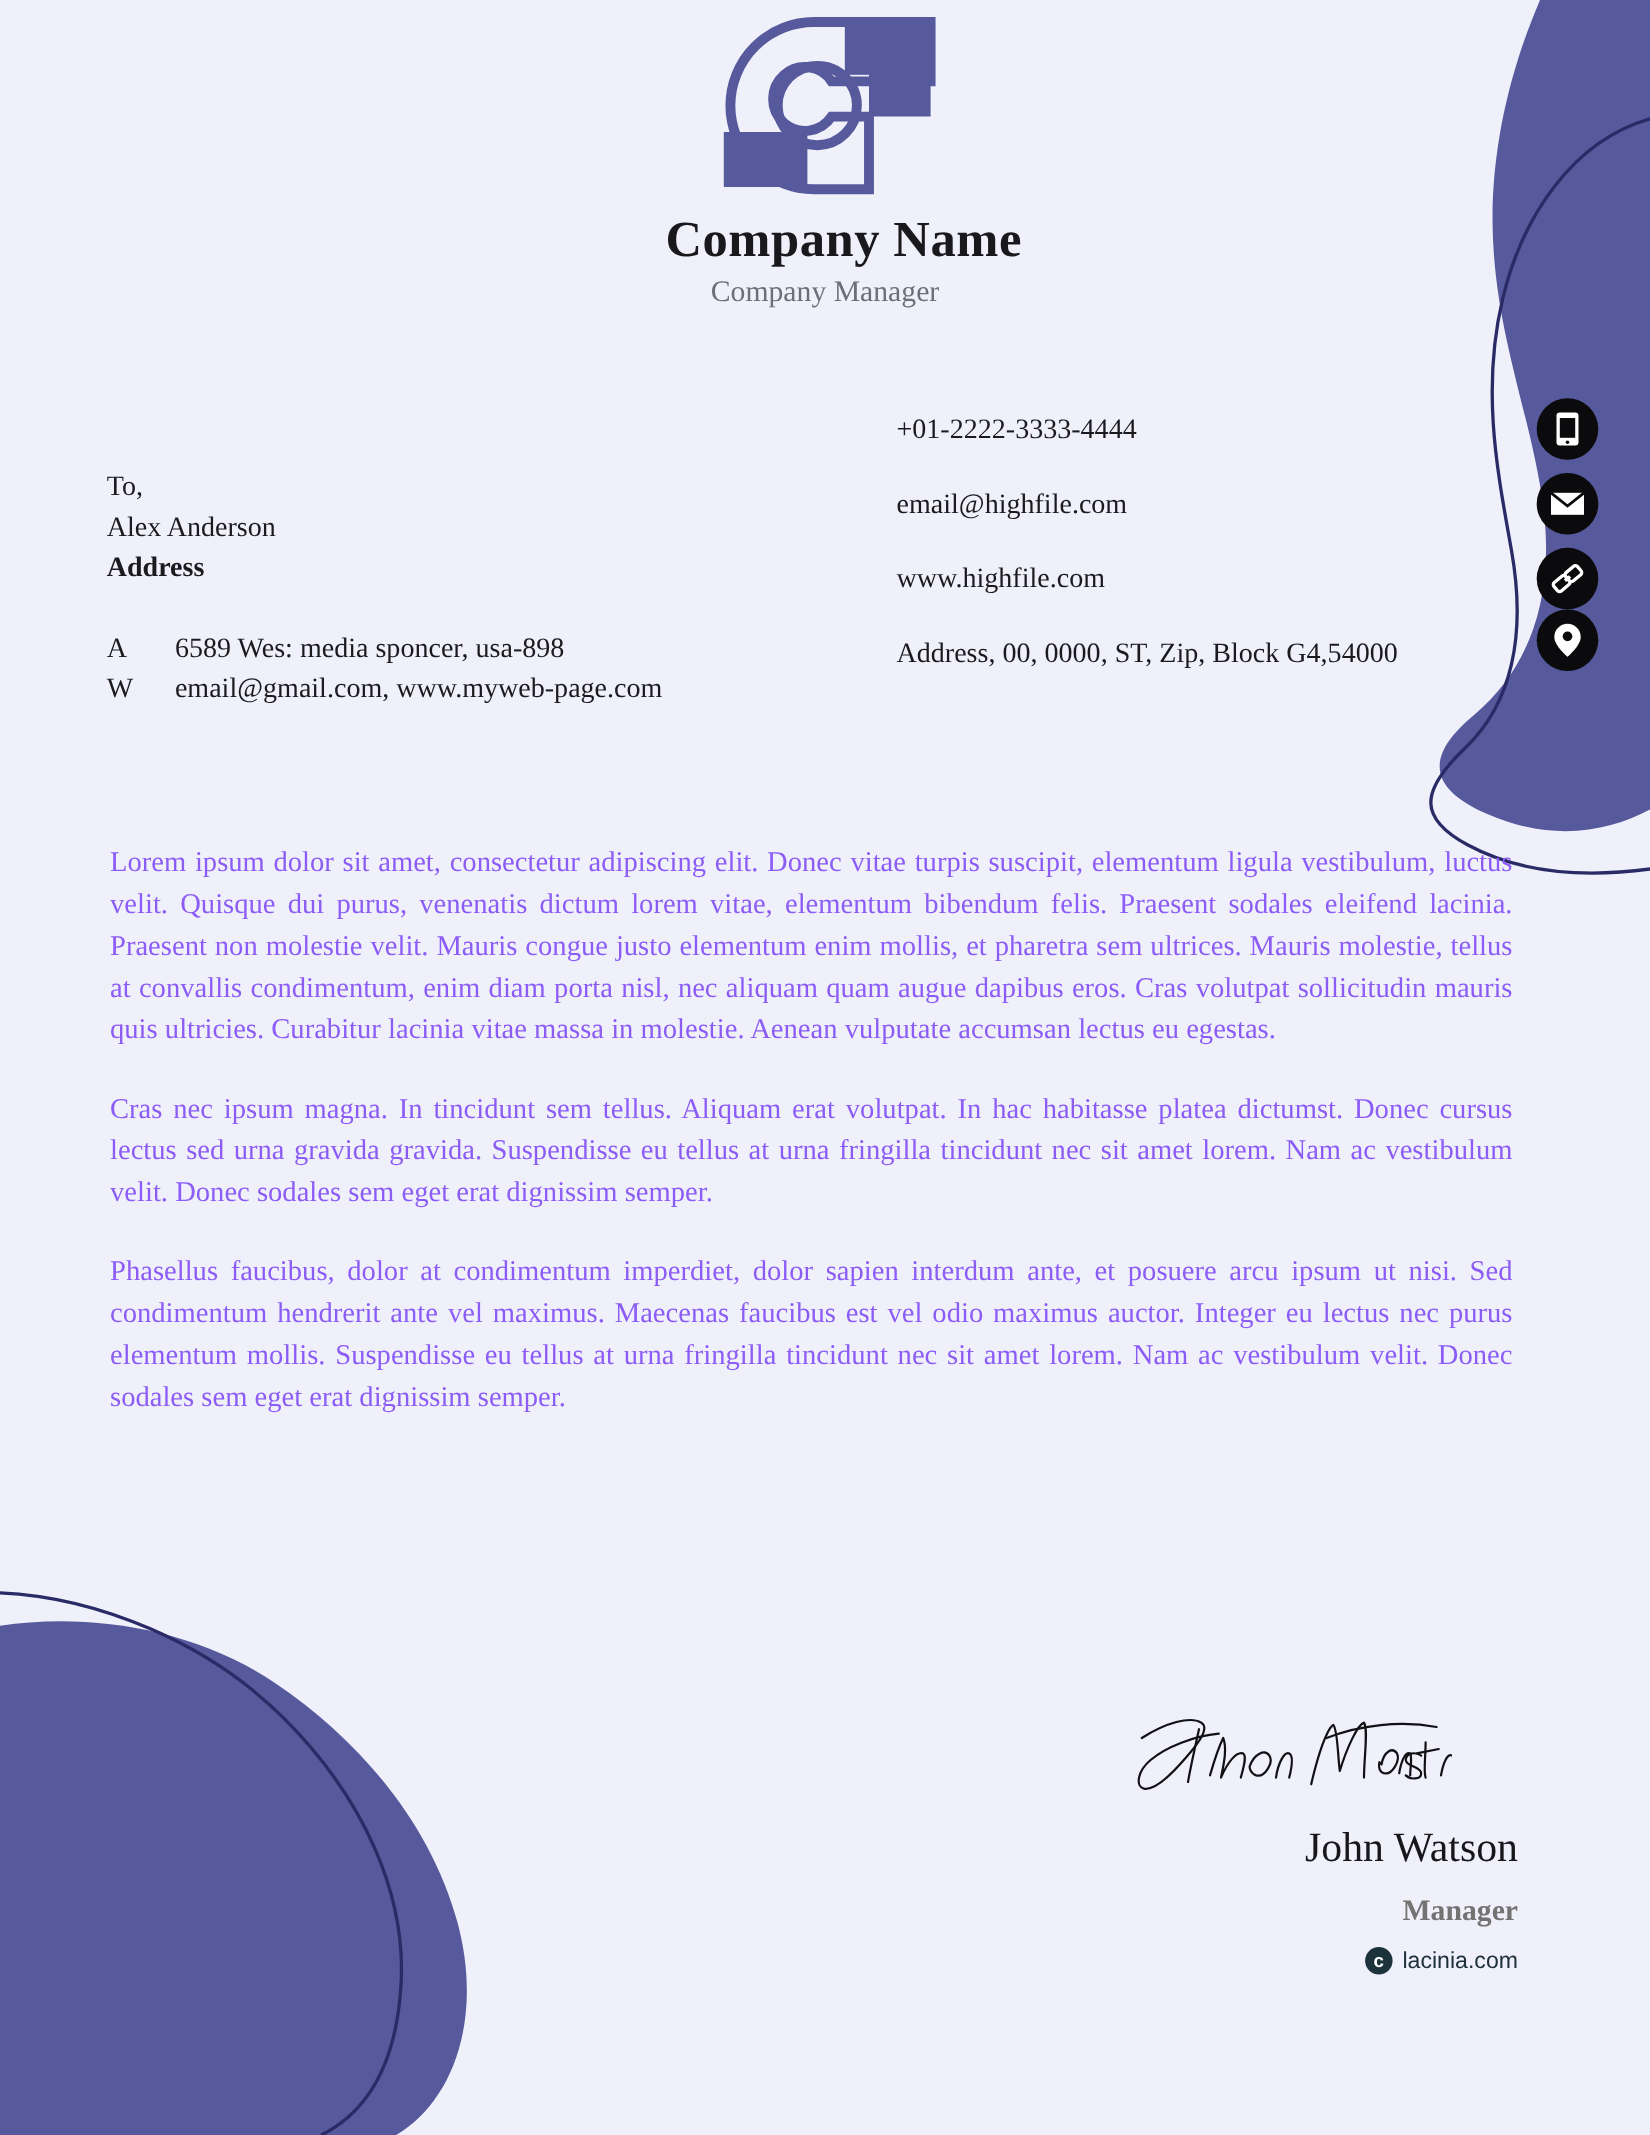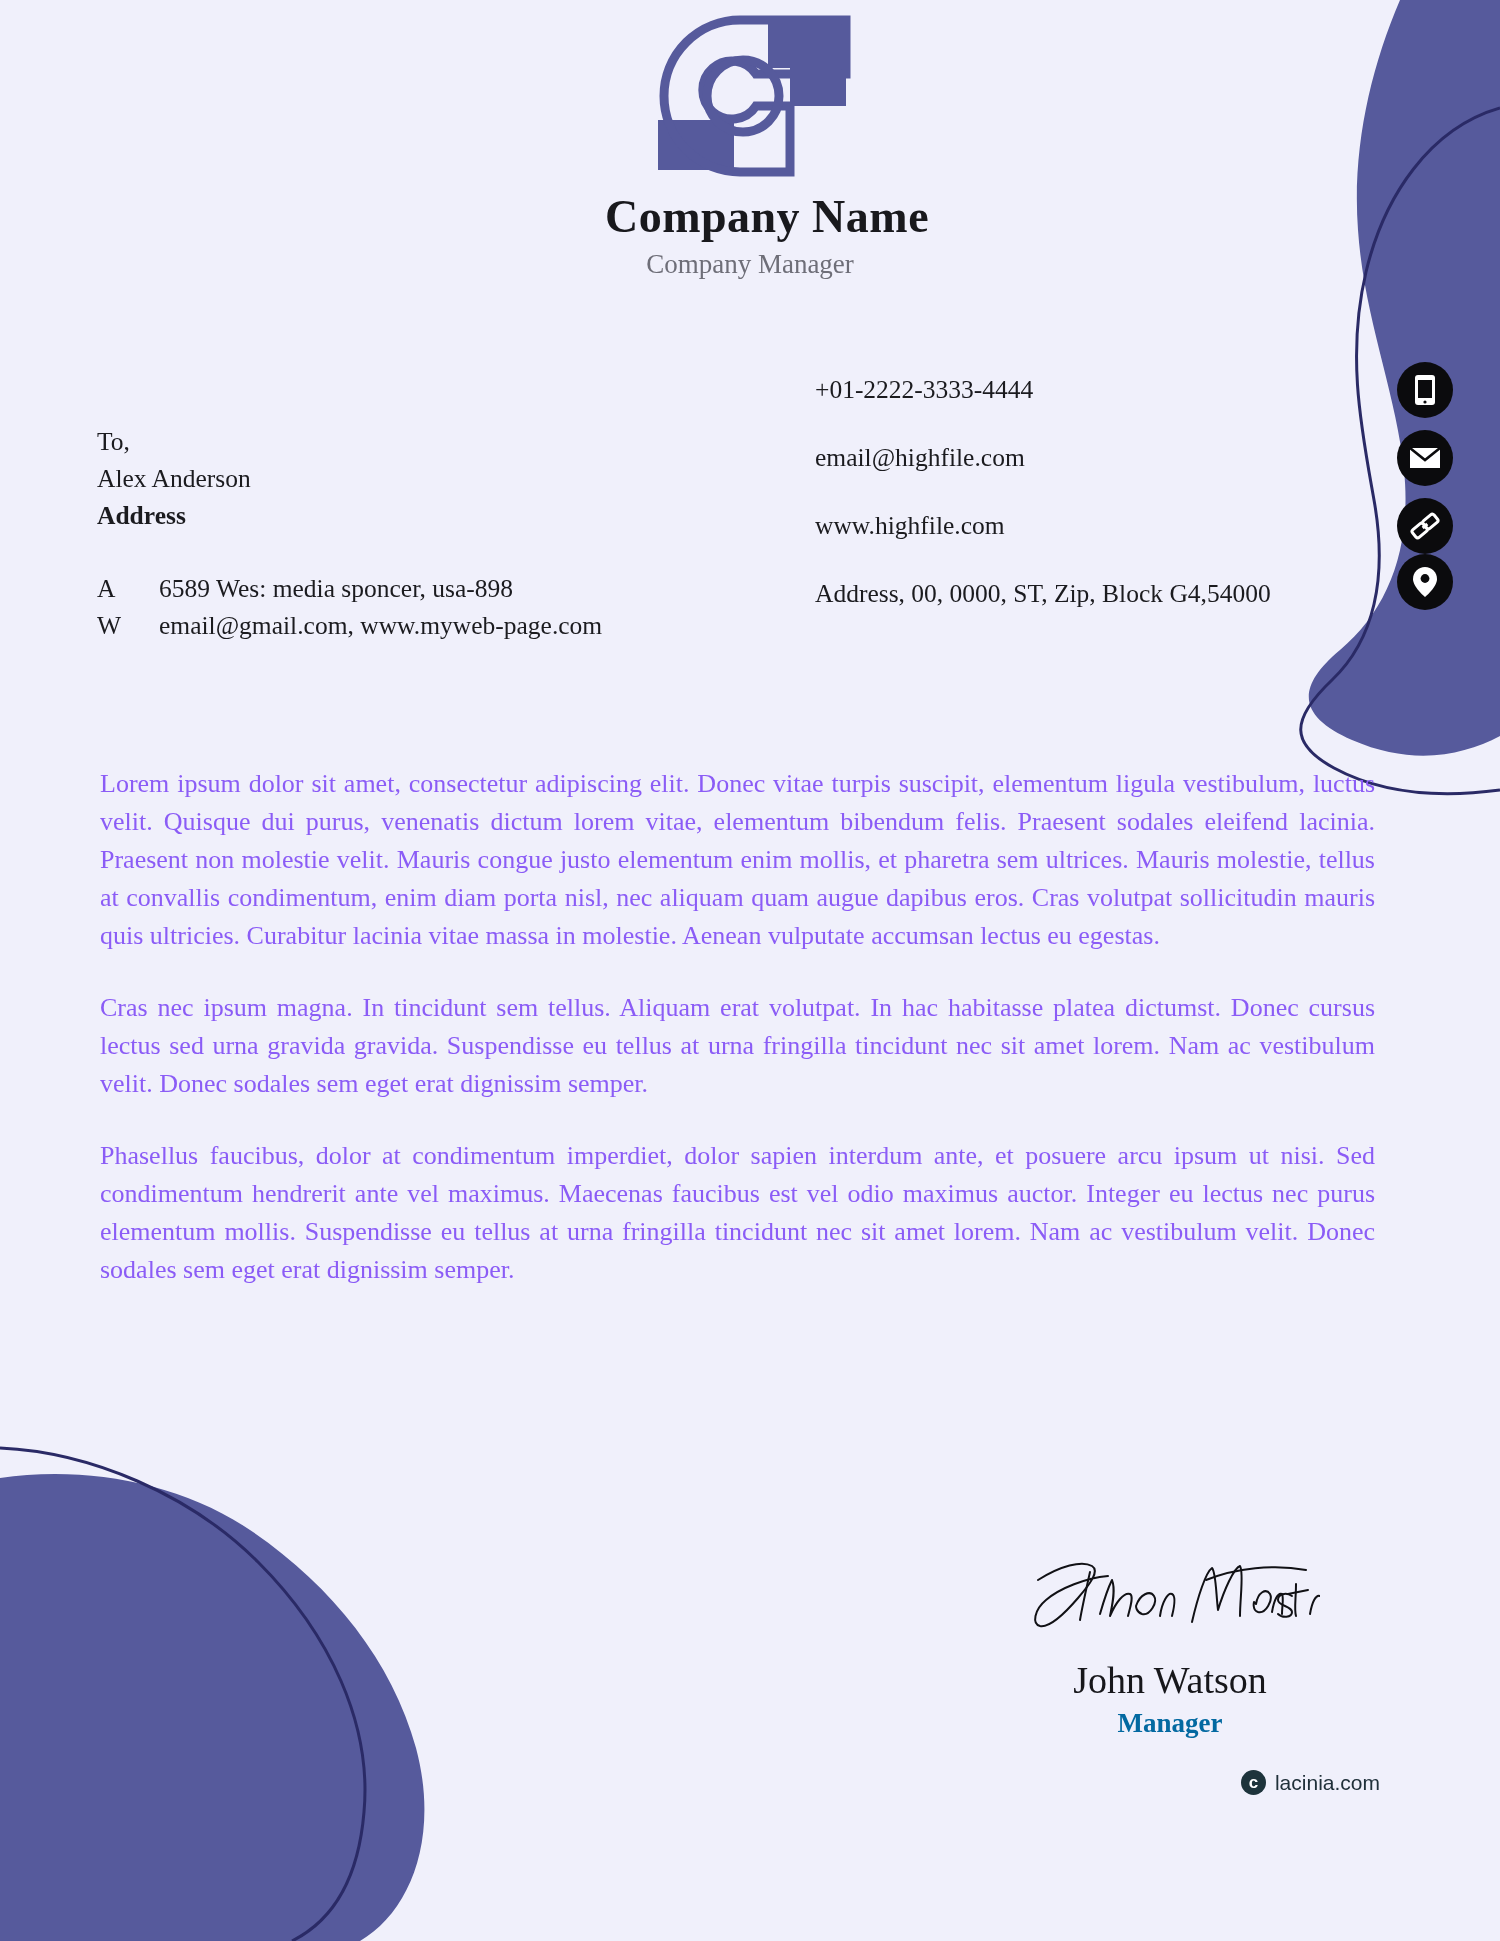--- a/index.html
+++ b/index.html
@@ -147,27 +147,29 @@
     height: 110px;
     display: flex;
     align-items: center;
     justify-content: center;
   }
   .sig-name {
     font-size: 38px;
     line-height: 46px;
     color: #17171b;
     margin-top: 2px;
+    text-align: right;
   }
   .sig-title {
     font-size: 27px;
     font-weight: bold;
     line-height: 36px;
-    color: #0369a1;
-    margin-top: 2px;
+    color: #737373;
+    margin-top: 15px;
+    text-align: right;
   }
 
   
   .watermark {
     position: absolute;
     right: 120px;
     top: 1770px;
     display: flex;
     align-items: center;
     gap: 9px;

